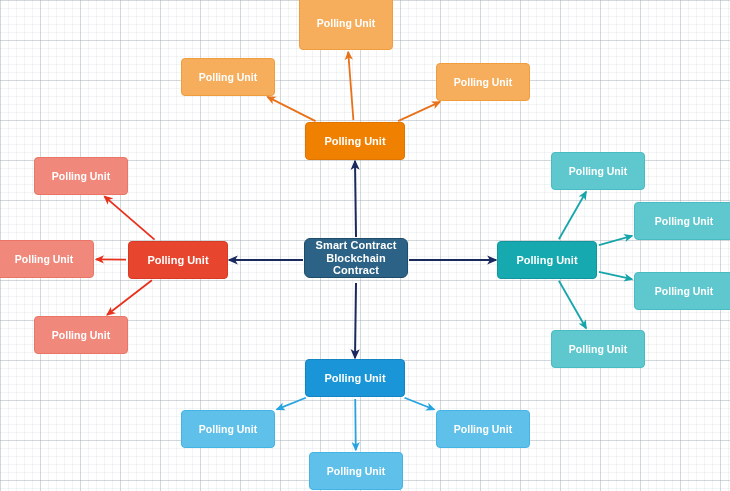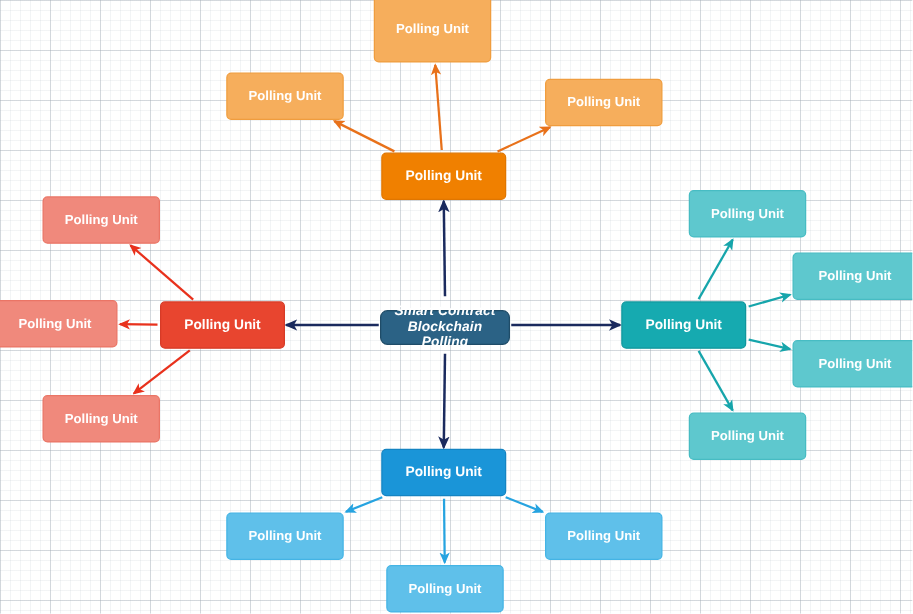--- a/index.html
+++ b/index.html
@@ -91,25 +91,25 @@
       <line x1="598.9235768391428" y1="245.218835790317" x2="632.0764231608572" y2="235.781164209683" stroke="#16a5ab" stroke-width="1.8" marker-end="url(#arw-16a5ab)"></line>
       <line x1="598.9506844419831" y1="271.7552643627845" x2="632.0493155580169" y2="279.2447356372155" stroke="#16a5ab" stroke-width="1.8" marker-end="url(#arw-16a5ab)"></line>
       <line x1="558.8820173407701" y1="280.73528516330464" x2="586.1179826592299" y2="328.26471483669536" stroke="#16a5ab" stroke-width="1.8" marker-end="url(#arw-16a5ab)"></line>
       <line x1="356" y1="283" x2="355" y2="358" stroke="#1a2a5e" stroke-width="2" marker-end="url(#arw-1a2a5e)"></line>
       <line x1="305.8303306809137" y1="397.7453002777433" x2="276.85594382889025" y2="409.3806839742252" stroke="#26a3e0" stroke-width="1.8" marker-end="url(#arw-26a3e0)"></line>
       <line x1="404.5442272572935" y1="397.74027804782787" x2="434.1420472525104" y2="409.53315945217213" stroke="#26a3e0" stroke-width="1.8" marker-end="url(#arw-26a3e0)"></line>
       <line x1="355.22580520849164" y1="398.9998843897221" x2="355.77419479150836" y2="450.0001156102779" stroke="#26a3e0" stroke-width="1.8" marker-end="url(#arw-26a3e0)"></line>
     </svg>
 
   <div id="node-layer">
-      <div class="node central" style="left: 304px; top: 248px; width: 104px; height: 28px; background: rgb(43, 98, 133); border: 1px solid rgb(31, 76, 104); font-style: italic;">
+      <div class="node central" style="left: 304px; top: 238px; width: 104px; height: 40px; background: rgb(43, 98, 133); border: 1px solid rgb(31, 76, 104);">
         <span class="node-label">
           <div>Smart Contract</div>
           <div>Blockchain</div>
-          <div>Polling</div>
+          <div>Contract</div>
         </span>
       </div>
       <div class="node hub" style="left: 305px; top: 122px; width: 100px; height: 38px; background: rgb(240, 128, 0); border: 1px solid rgb(224, 118, 0);">
         <span class="node-label">Polling Unit</span>
       </div>
       <div class="node leaf" style="left: 299px; top: -4px; width: 94px; height: 54px; background: rgb(246, 174, 92); border: 1px solid rgb(240, 157, 62);">
         <span class="node-label">Polling Unit</span>
       </div>
       <div class="node leaf" style="left: 181px; top: 58px; width: 94px; height: 38px; background: rgb(246, 174, 92); border: 1px solid rgb(240, 157, 62);">
         <span class="node-label">Polling Unit</span>

